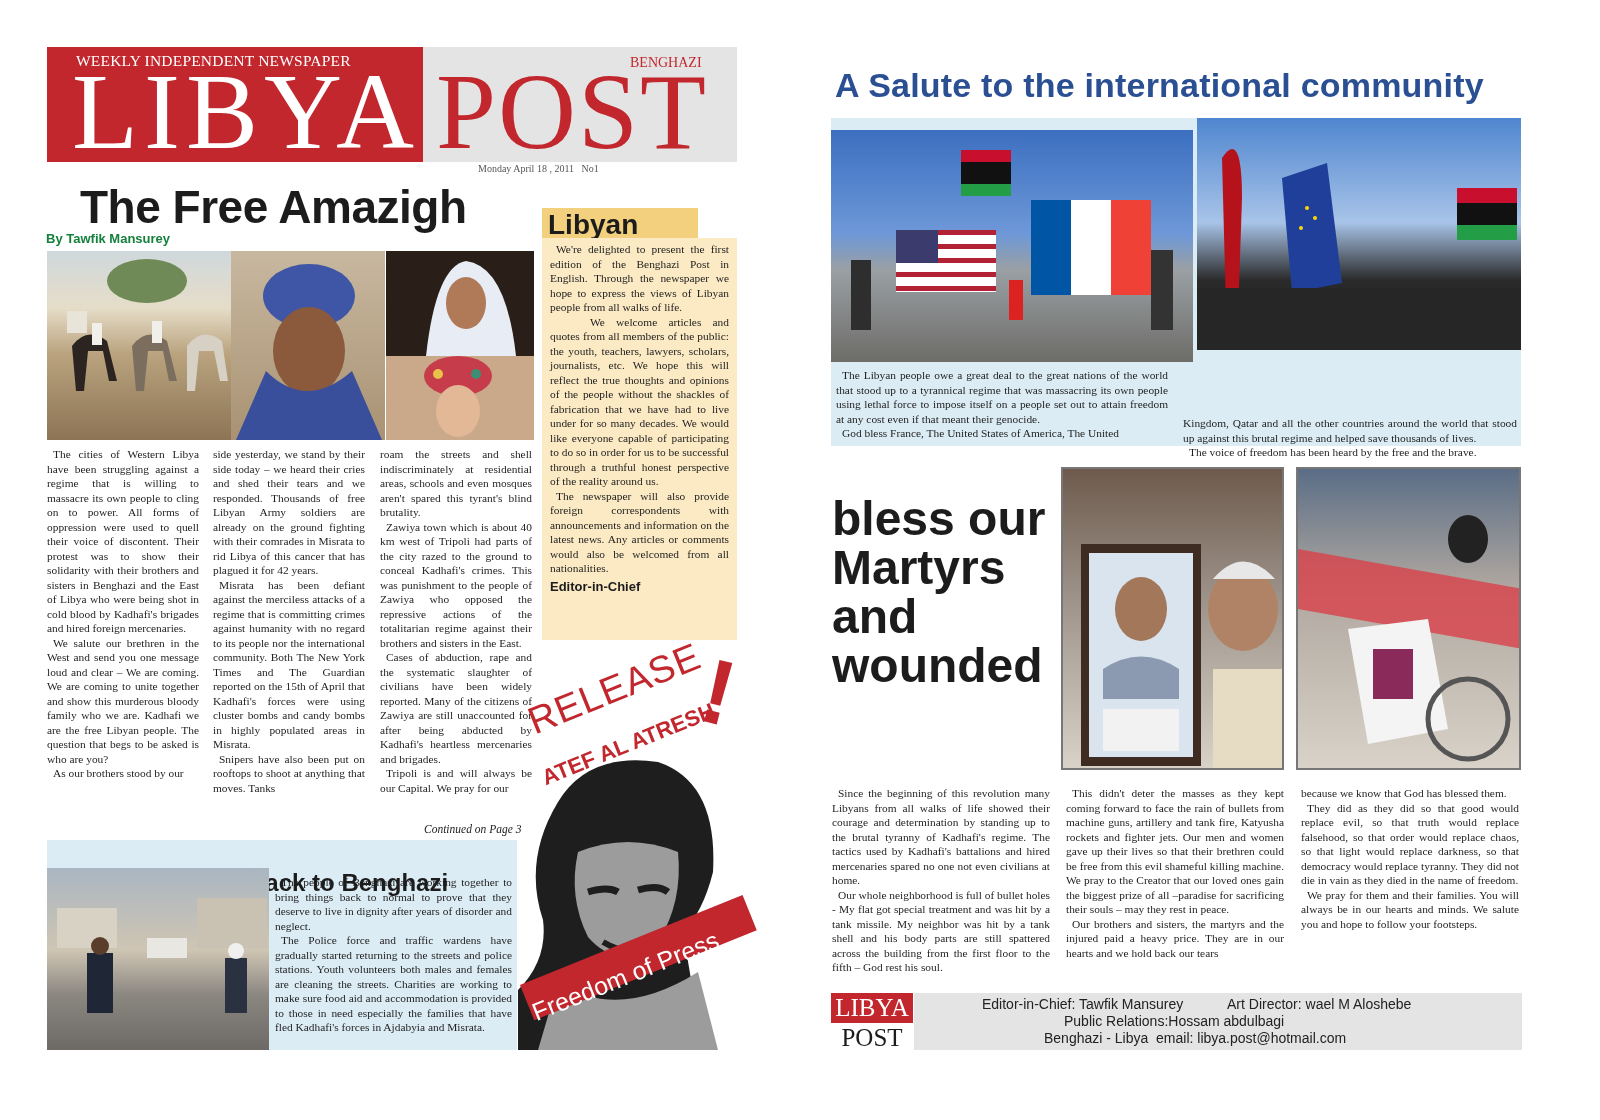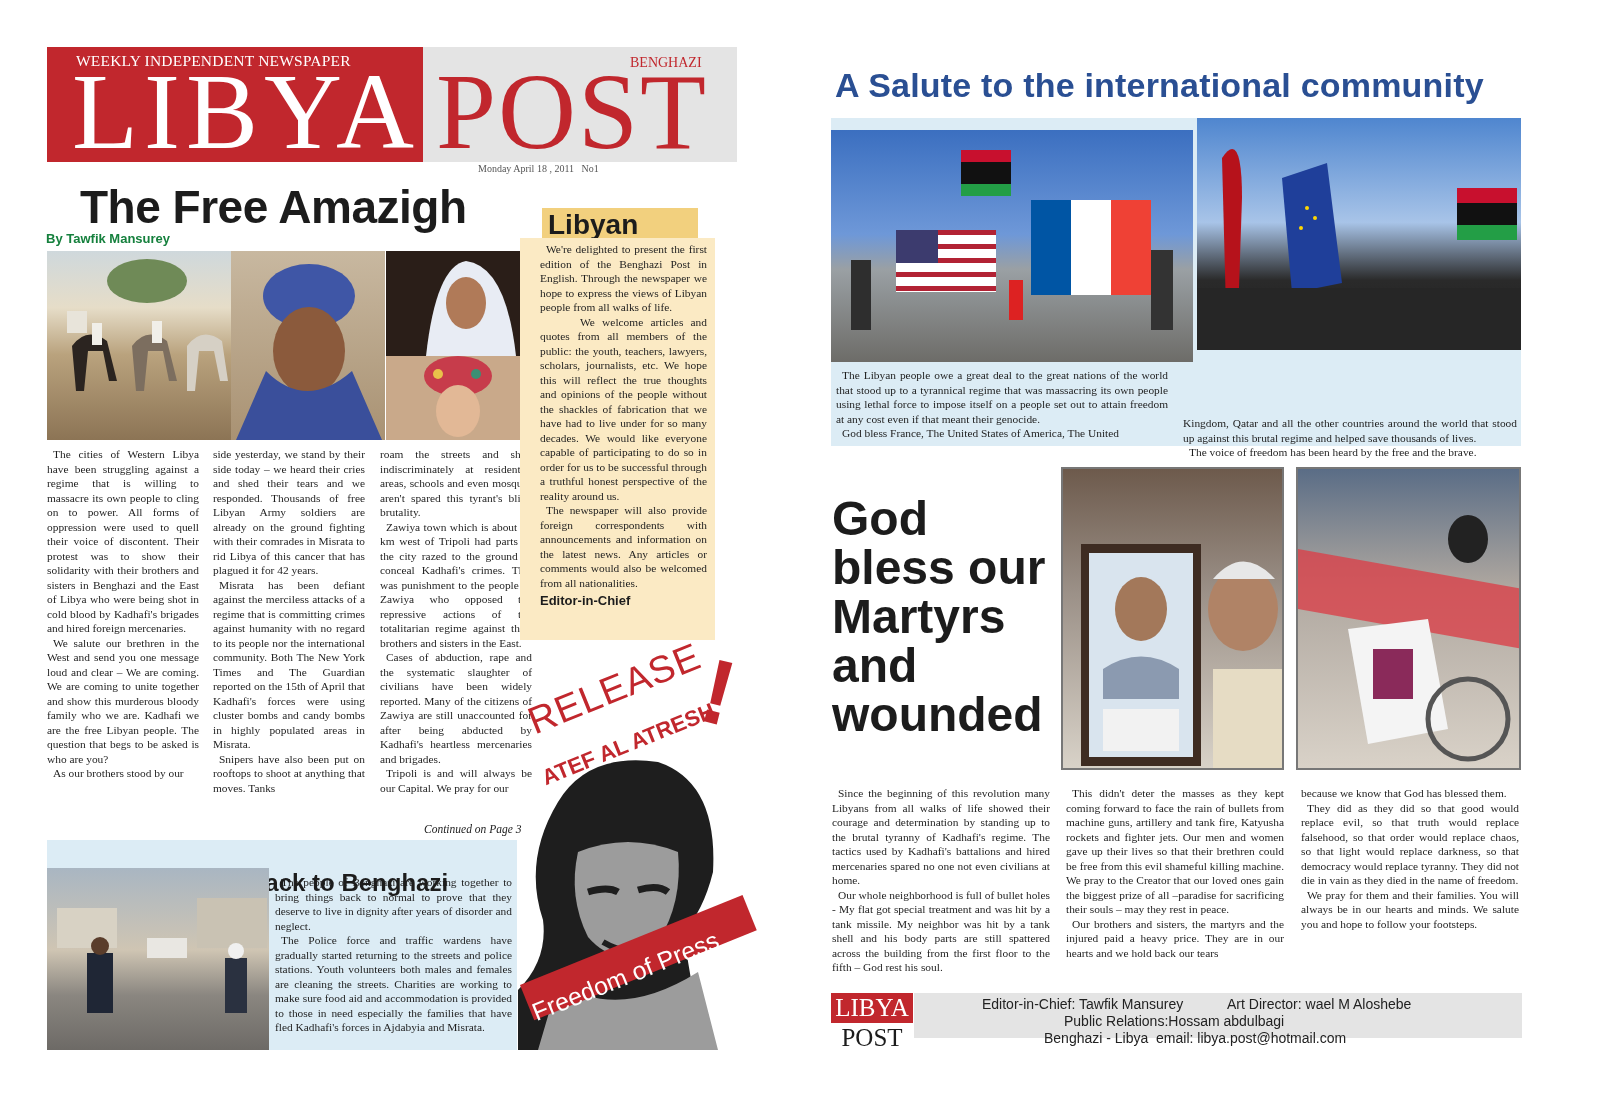--- a/index.html
+++ b/index.html
@@ -19,21 +19,21 @@
   .mast-post { left: 436px; top: 60px; font-size: 108px; color: #c1272d; letter-spacing: 2px; line-height: 104px; }
   .mast-city { left: 630px; top: 55px; font-size: 14px; color: #c1272d; }
   .dateline { left: 478px; top: 163px; font-size: 10px; color: #555; }
 
   .headline-amazigh { left: 80px; top: 180px; font-size: 46px; font-weight: bold; color: #1c1c1c; letter-spacing: -0.5px; }
   .byline { left: 46px; top: 231px; font-size: 13px; font-weight: bold; color: #15803d; }
 
   
   .lp-head { left: 542px; top: 208px; width: 156px; height: 38px; background: #f2d07e; }
   .lp-head span { display: block; padding: 1px 0 0 6px; font-size: 28px; font-weight: bold; color: #1c1c1c; }
-  .lp-box { left: 520px; top: 238px; width: 195px; height: 402px; background: #fbeac4; padding: 4px 8px 0 20px; }
+  .lp-box { left: 542px; top: 238px; width: 195px; height: 402px; background: #fbeac4; padding: 4px 8px 0 8px; }
   .lp-sign { font-size: 13px; font-weight: bold; margin-top: 4px; color: #1c1c1c; }
 
   
   .lo-box { left: 47px; top: 840px; width: 470px; height: 210px; background: #dcecf5; }
   .lo-head { left: 80px; top: 838px; font-size: 24px; font-weight: bold; color: #1c1c1c; margin-top: 31px; }
   .lo-text { left: 275px; top: 875px; width: 237px; }
 
   
   .release-word { left: 538px; top: 700px; font-size: 38px; color: #c1272d; transform: rotate(-22deg); transform-origin: left bottom; letter-spacing: 1px; }
   .release-excl { left: 703px; top: 640px; font-size: 92px; font-weight: bold; color: #c1272d; transform: rotate(14deg); }
@@ -43,21 +43,21 @@
 
   
   .salute-head { left: 835px; top: 66px; font-size: 34px; font-weight: bold; color: #2a4f93; letter-spacing: 0.2px; }
   .salute-box { left: 831px; top: 118px; width: 690px; height: 328px; background: #dcecf5; }
   .salute-col1 { left: 836px; top: 368px; width: 332px; }
   .salute-col2 { left: 1183px; top: 368px; width: 334px; margin-top: 48px; }
 
   .martyrs-head { left: 832px; top: 494px; font-size: 48px; font-weight: bold; line-height: 49px; color: #1c1c1c; }
   .mcol { top: 786px; width: 218px; }
 
-  .footer-bar { left: 914px; top: 993px; width: 608px; height: 45px; background: #e4e4e4; }
+  .footer-bar { left: 914px; top: 993px; width: 608px; height: 57px; background: #e4e4e4; }
   .footer-libya { left: 831px; top: 993px; width: 82px; height: 30px; background: #c1272d; color: #fff; font-size: 25px; text-align: center; line-height: 30px; }
   .footer-post { left: 831px; top: 1024px; width: 82px; height: 28px; color: #1c1c1c; font-size: 25px; text-align: center; line-height: 28px; }
   .footer-line { position: absolute; font-size: 14px; color: #222; white-space: nowrap; }
 </style>
 </head>
 <body>
 
 <div class="abs mast-red"></div>
 <div class="abs mast-grey"></div>
 <div class="abs mast-sub serif">WEEKLY INDEPENDENT NEWSPAPER</div>
@@ -211,21 +211,20 @@
 <div class="abs salute-col1 body-text">
   <p>The Libyan people owe a great deal to the great nations of the world that stood up to a tyrannical regime that was massacring its own people using lethal force to impose itself on a people set out to attain freedom at any cost even if that meant their genocide.</p>
   <p>God bless France, The United States of America, The United</p>
 </div>
 <div class="abs salute-col2 body-text">
   <p style="text-indent:0">Kingdom, Qatar and all the other countries around the world that stood up against this brutal regime and helped save thousands of lives.</p>
   <p>The voice of freedom has been heard by the free and the brave.</p>
 </div>
 
 <div class="abs martyrs-head sans">
-  <div>God</div>
   <div>bless our</div>
   <div>Martyrs</div>
   <div>and</div>
   <div>wounded</div>
 </div>
 <div class="photo" style="left:1061px;top:467px;width:223px;height:303px;border:2px solid #777;background:linear-gradient(180deg,#6d5a4c 0%,#9a8f86 40%,#d8d2c8 100%);">
   <svg width="223" height="303" viewBox="0 0 223 303">
     <rect x="18" y="75" width="120" height="222" fill="#3e2c22"></rect>
     <rect x="26" y="84" width="104" height="204" fill="#d9e4ee"></rect>
     <ellipse cx="78" cy="140" rx="26" ry="32" fill="#a3785a"></ellipse>

